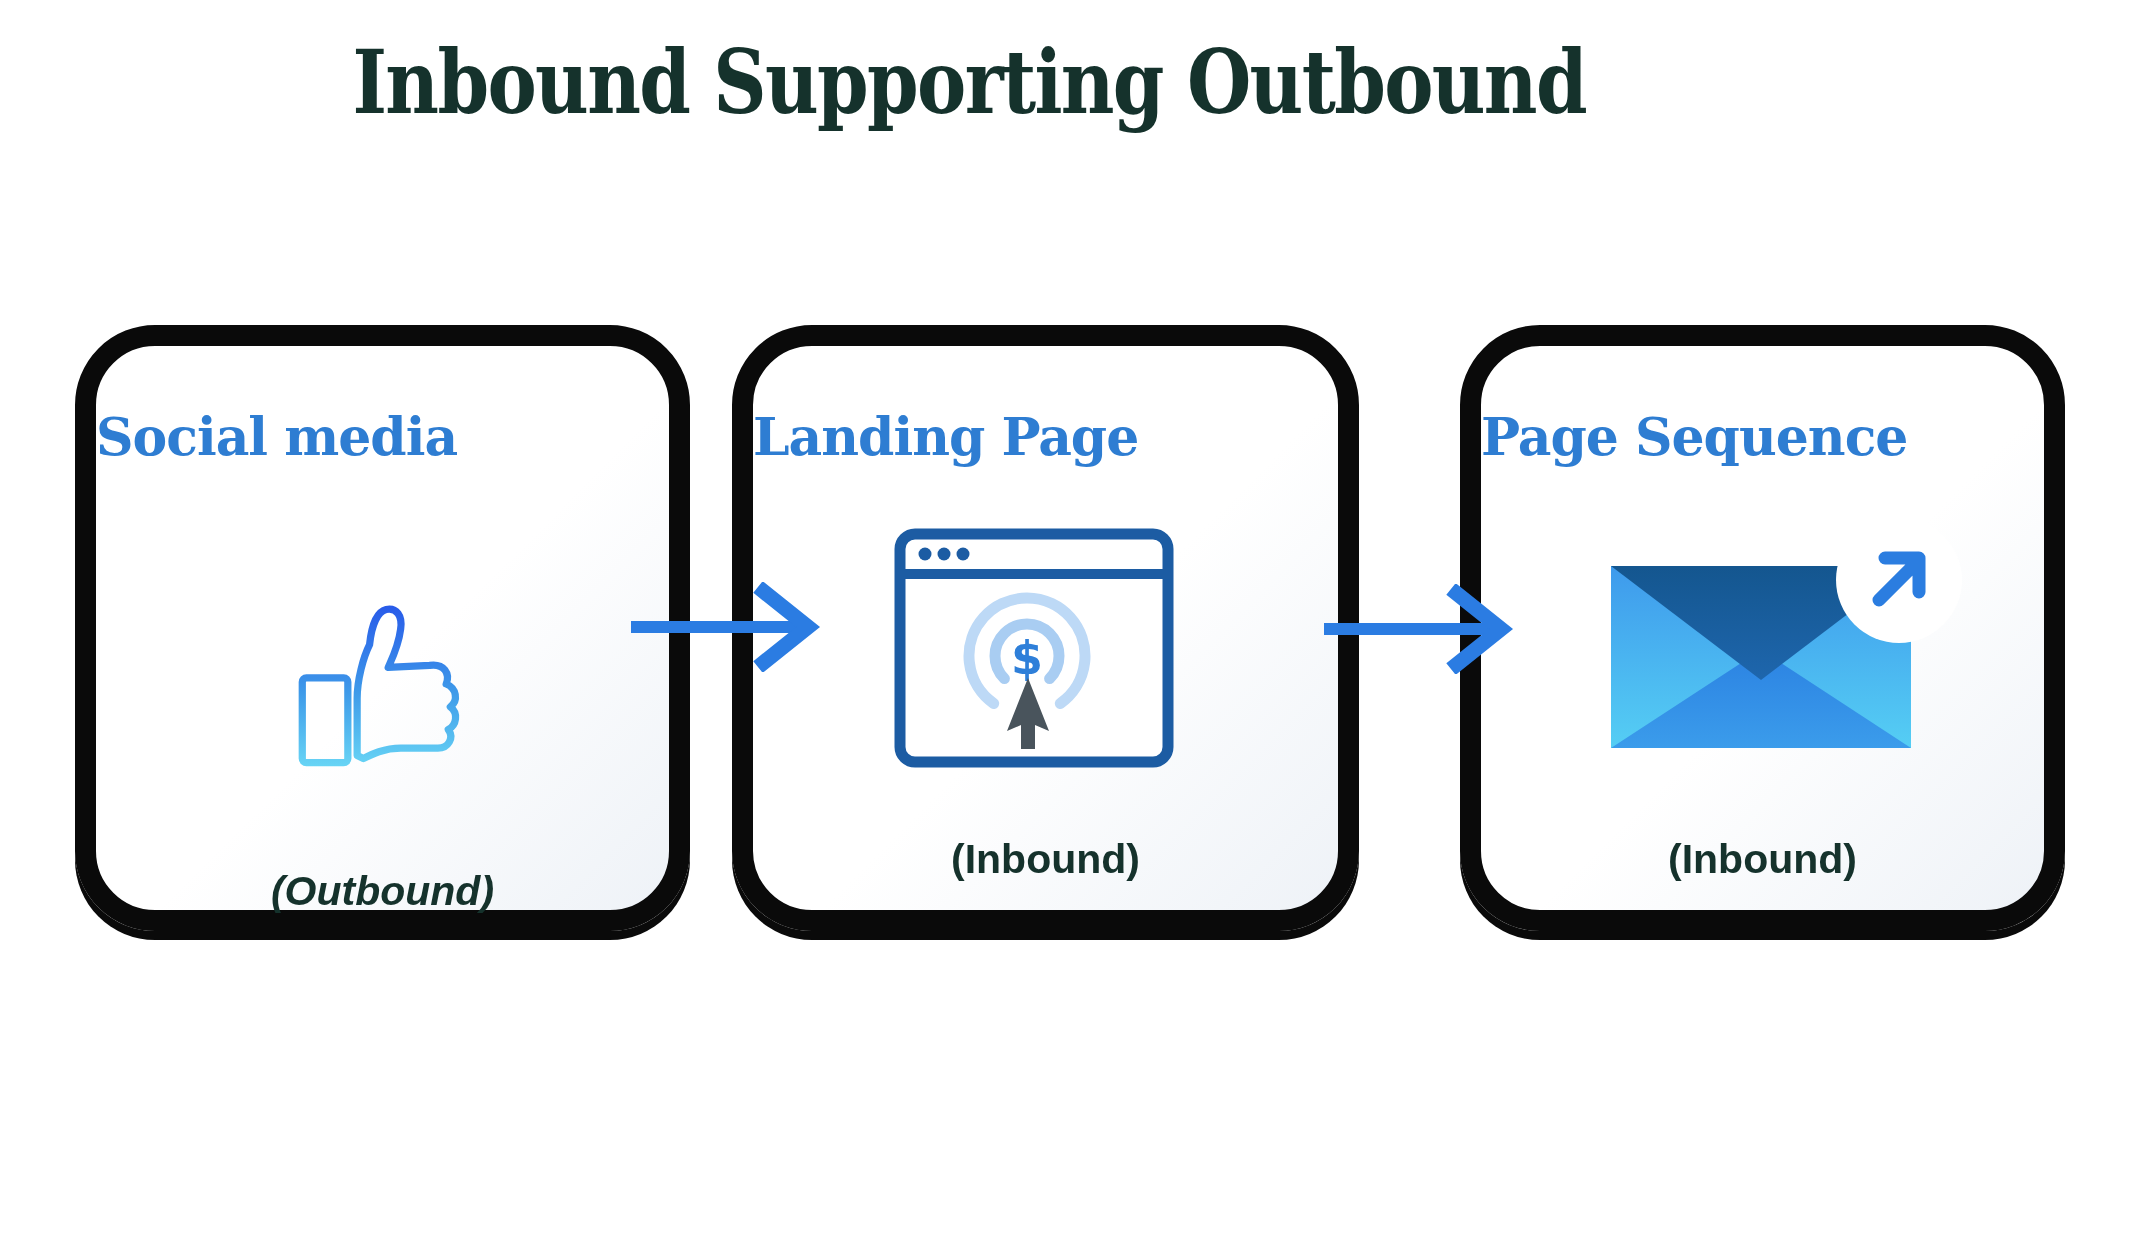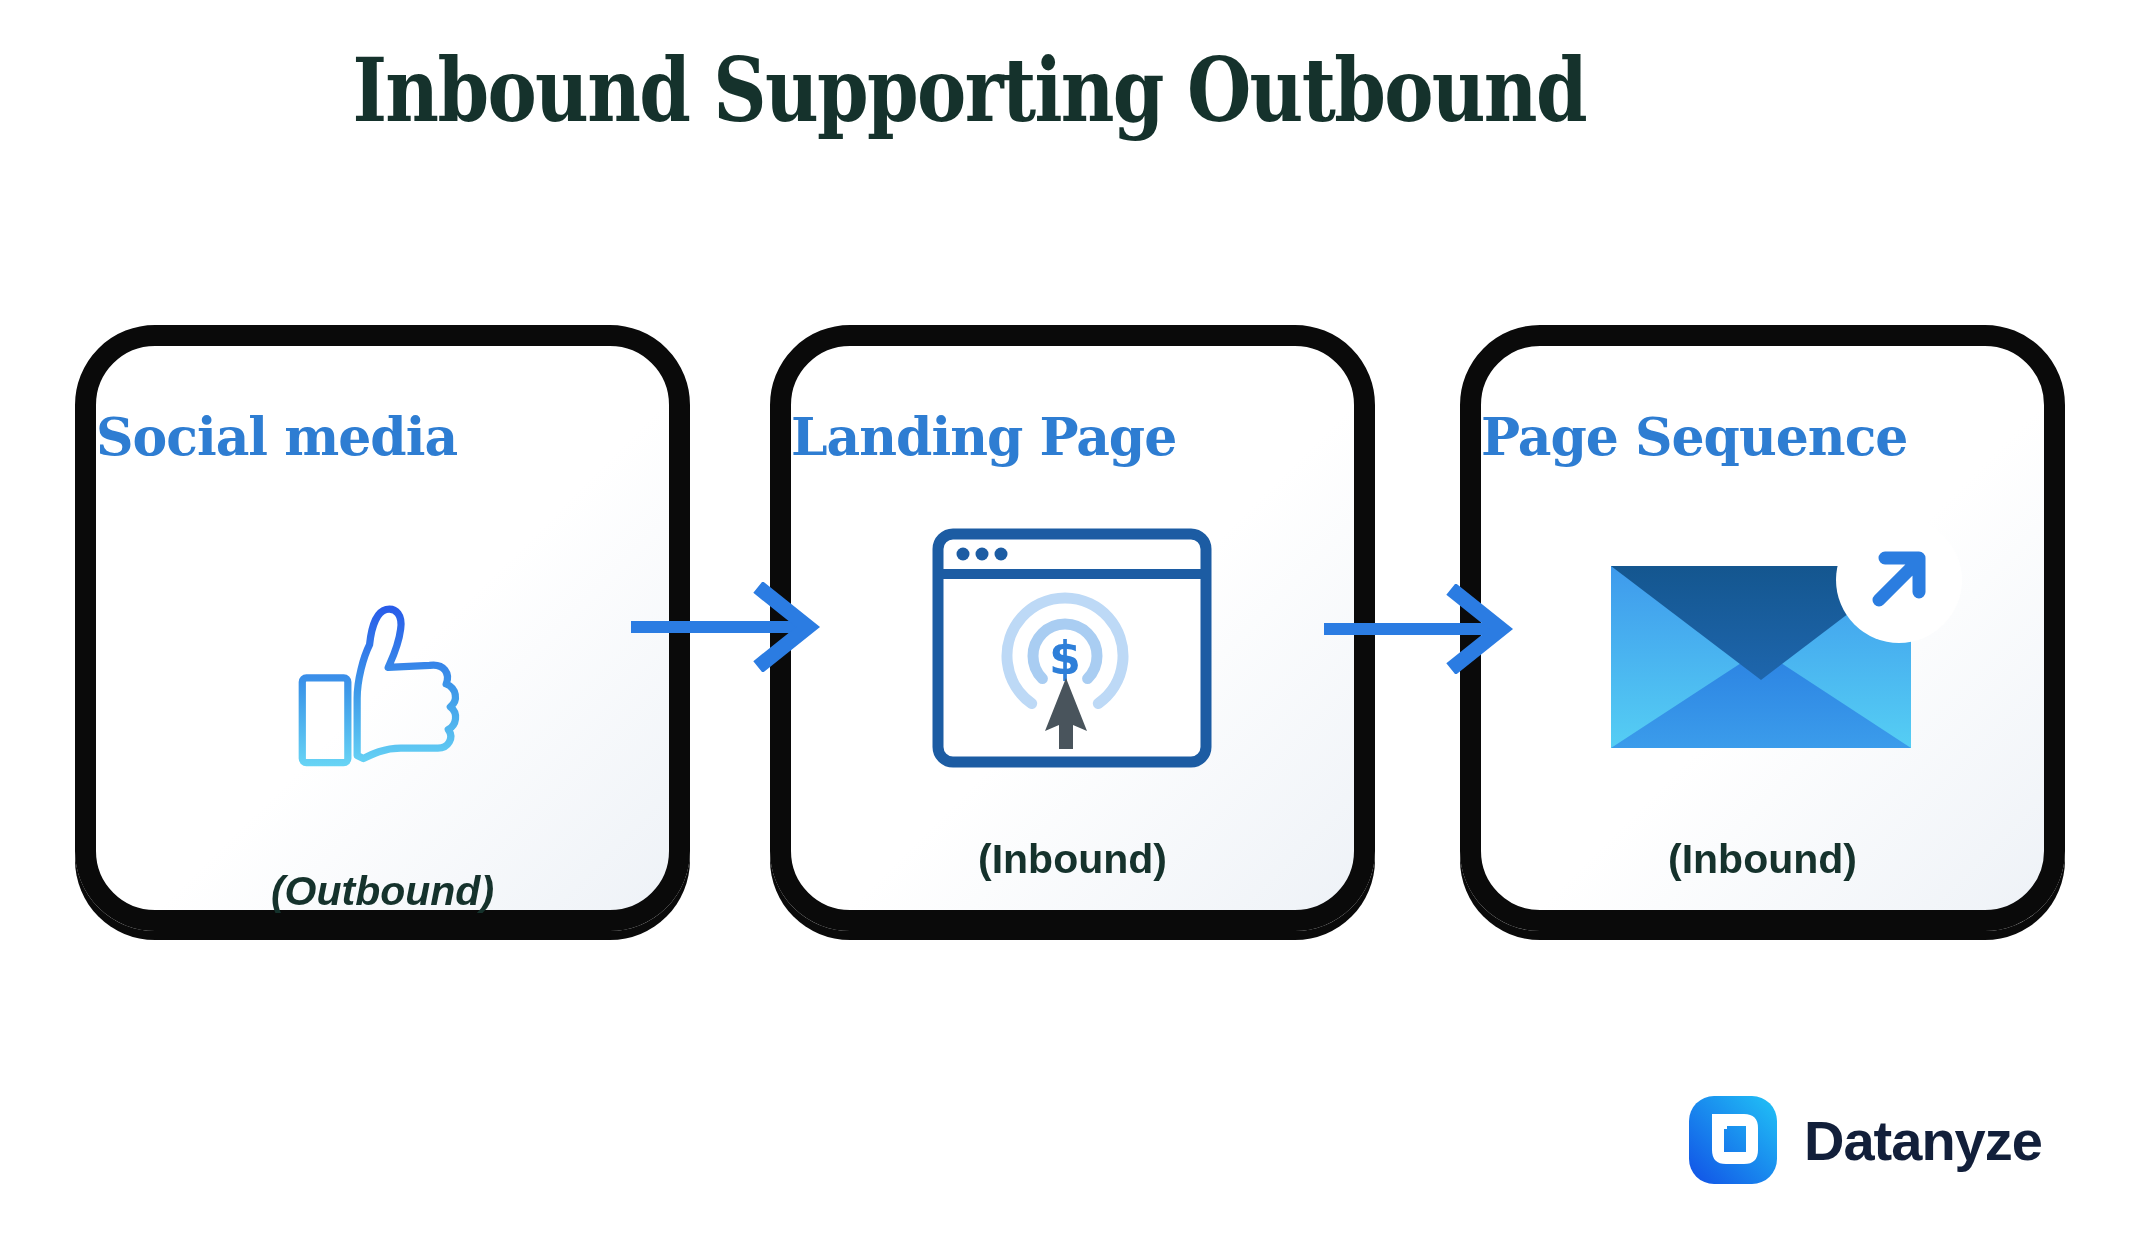--- a/index.html
+++ b/index.html
@@ -1,31 +1,31 @@
 <!DOCTYPE html>
 <html><head>
 <meta charset="utf-8">
 <style>
   html,body{margin:0;padding:0;background:#ffffff;}
   .canvas{position:relative;width:2134px;height:1251px;background:#ffffff;overflow:hidden;
           font-family:"Liberation Sans", sans-serif;}
 
   
-  .main-title{position:absolute;top:38px;left:0;width:1939px;text-align:center;}
+  .main-title{position:absolute;top:30px;left:0;width:1939px;text-align:center;}
   .main-title span{display:inline-block;font-family:"DejaVu Serif", serif;font-weight:bold;
           font-size:88px;color:#15322c;transform:scaleX(.84);transform-origin:center;
           letter-spacing:-2px;white-space:nowrap;}
 
   
   .card{position:absolute;top:325px;height:564px;width:563px;
         border:21px solid #0a0a0a;border-radius:80px;
         background:linear-gradient(135deg,#ffffff 55%,#eef2f7 100%);
         box-shadow:0 9px 0 0 #0a0a0a;}
   .card-1{left:75px;width:573px;}
-  .card-2{left:770px;}
+  .card-2{left:732px;padding-left:22px;}
   .card-3{left:1460px;}
 
   .card-title{position:absolute;top:52px;left:0;width:100%;text-align:left;
         font-family:"DejaVu Serif", serif;font-weight:bold;font-size:52px;line-height:78px;
         color:#2e7dd2;letter-spacing:-1px;}
   .card-label{position:absolute;top:490px;left:0;width:100%;text-align:center;
         font-family:"Liberation Sans", sans-serif;font-weight:bold;font-size:41px;color:#15322c;}
   .card-1 .card-label{top:522px;font-style:italic;}
 
   .icon-wrap{position:absolute;left:0;top:0;width:100%;}
@@ -147,29 +147,14 @@
 
   <svg class="flow-arrow flow-arrow-1" width="200" height="90" viewBox="0 0 200 90">
     <path d="M4 45 H172" stroke="#2b7ce2" stroke-width="12" fill="none"></path>
     <path d="M131 5 L181 45 L131 85" stroke="#2b7ce2" stroke-width="15" fill="none" stroke-linejoin="miter"></path>
   </svg>
   <svg class="flow-arrow flow-arrow-2" width="200" height="90" viewBox="0 0 200 90">
     <path d="M4 45 H172" stroke="#2b7ce2" stroke-width="12" fill="none"></path>
     <path d="M131 5 L181 45 L131 85" stroke="#2b7ce2" stroke-width="15" fill="none" stroke-linejoin="miter"></path>
   </svg>
 
-  <div class="logo">
-    <svg width="90" height="92" viewBox="0 0 90 92">
-      <defs>
-        <linearGradient id="dzGrad" x1="1" y1="0" x2="0" y2="1">
-          <stop offset="0" stop-color="#21c3f6"></stop>
-          <stop offset="1" stop-color="#1150e6"></stop>
-        </linearGradient>
-      </defs>
-      <rect x="1" y="2" width="88" height="88" rx="25" fill="url(#dzGrad)"></rect>
-      <path fill="#ffffff" fill-rule="evenodd" d="M24 34 Q24 20 38 20 L56 20 Q70 20 70 34 L70 56 Q70 70 56 70 L38 70 Q24 70 24 56 Z
-               M36 32 L58 32 L58 58 L36 58 Z"></path>
-      <rect x="24" y="20" width="15" height="15" fill="#ffffff"></rect>
-    </svg>
-    <span class="logo-text">Datanyze</span>
-  </div>
 
 </div>
 
 </body></html>

